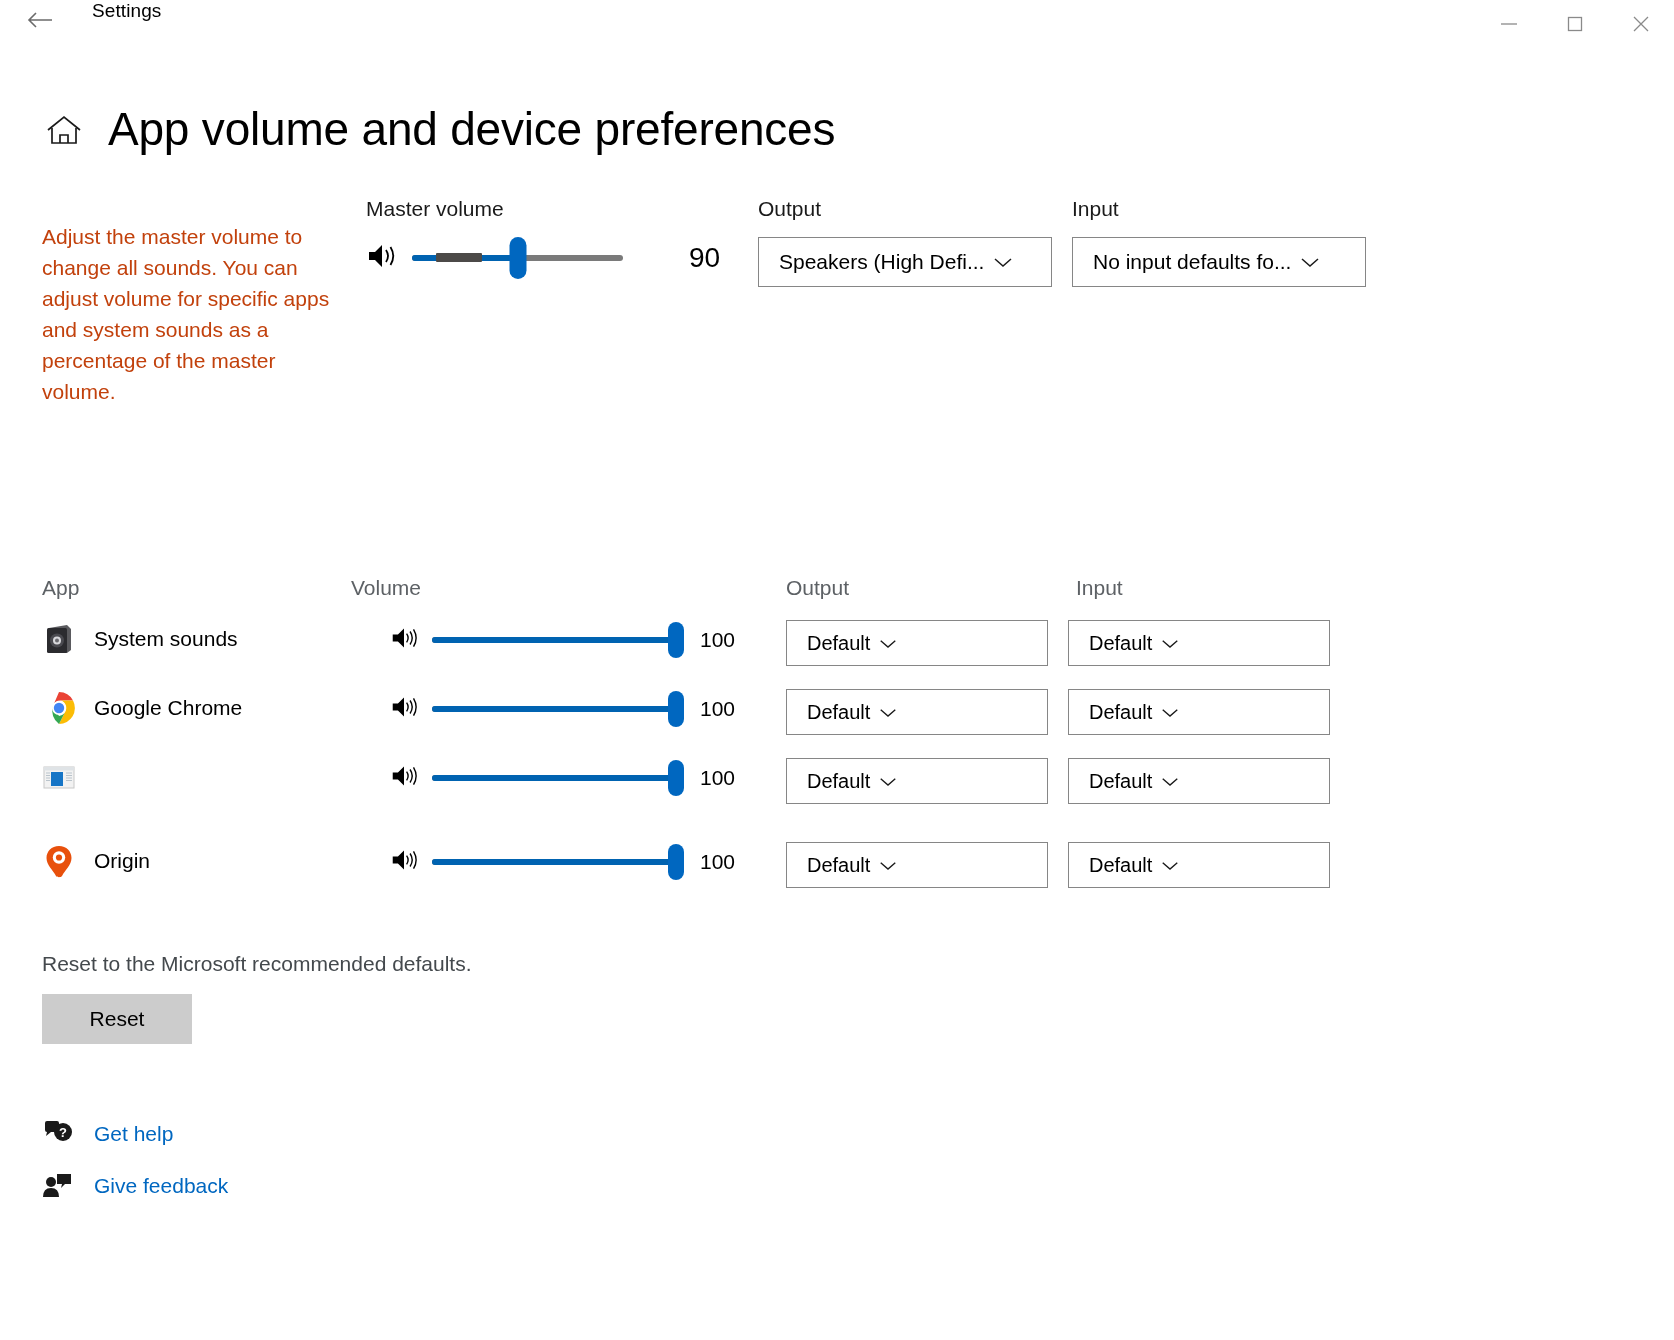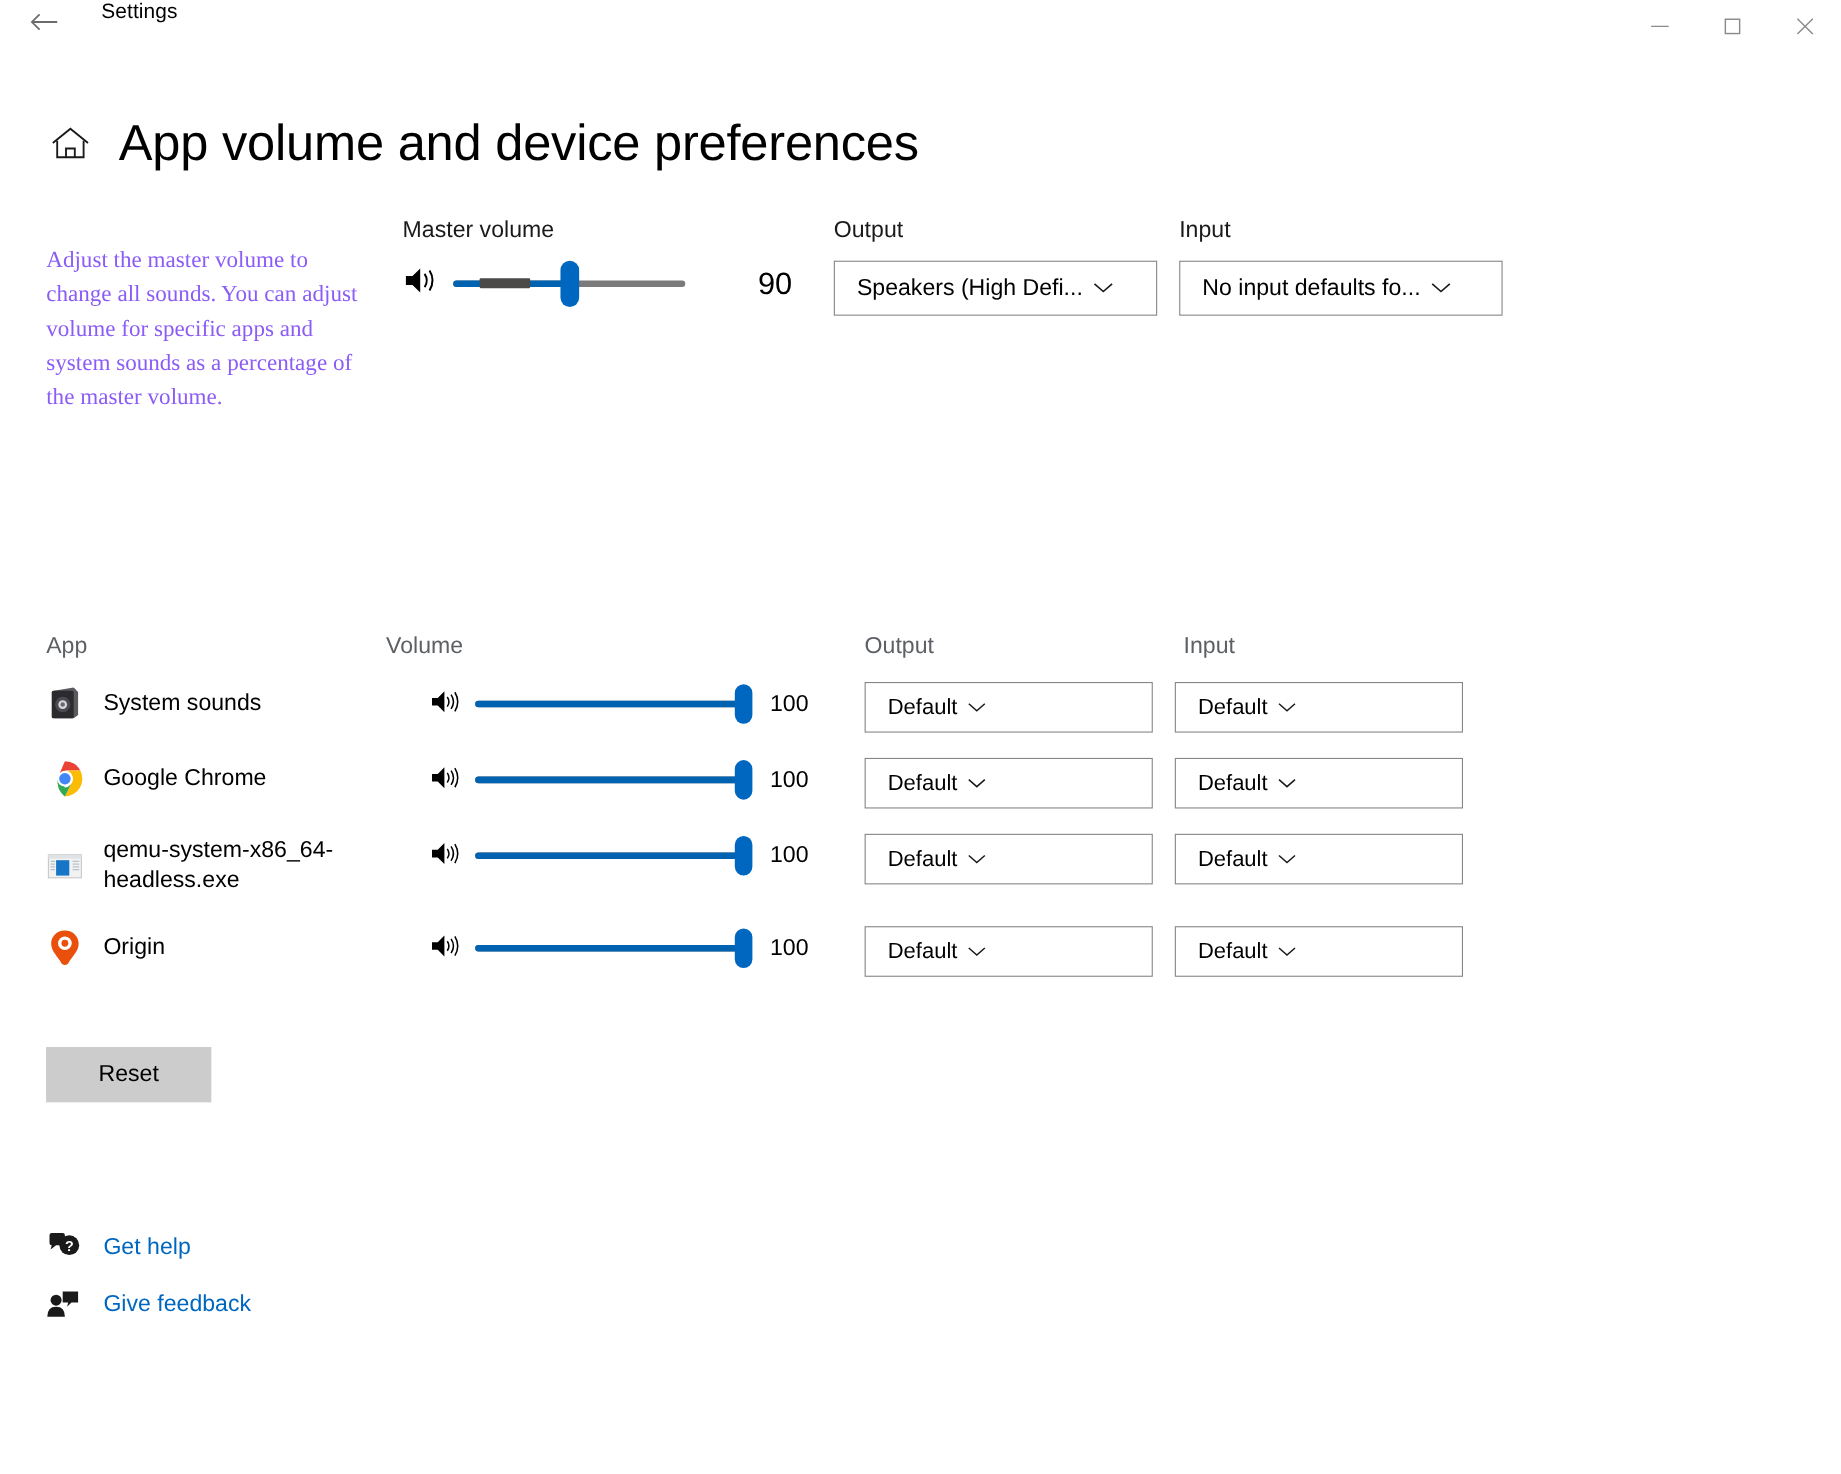--- a/index.html
+++ b/index.html
@@ -82,22 +82,21 @@
     padding-left: 42px;
     height: 230px;
   }
   .desc-text {
     position: absolute;
     left: 42px;
     top: 24px;
     width: 300px;
     font-size: 21px;
     line-height: 1.48;
-    color: #8b5cf6;
-    font-family: Liberation Serif, serif;
+    color: #c2410c;
   }
   .master-slider-block {
     position: absolute;
     left: 366px;
     top: 0;
     width: 360px;
   }
   .field-label {
     font-size: 21px;
     color: #1a1a1a;
@@ -471,21 +470,20 @@
         </div>
       </div>
       <div class="app-row" style="height: 84px;">
         <div class="app-name-cell" style="top:6px;">
           <span class="app-icon"><svg width="34" height="34" viewBox="0 0 34 34">
               <rect x="2" y="7" width="30" height="21" fill="#f2f2f2" stroke="#c8c8c8" stroke-width="1"></rect>
               <rect x="2" y="7" width="30" height="3.5" fill="#dfe3e6"></rect>
               <rect x="9" y="12" width="12" height="14" fill="#1675c6"></rect>
               <path d="M4 13 h4 M4 15.5 h4 M4 18 h4 M4 20.5 h4 M24 13 h6 M24 15.5 h6 M24 18 h6 M24 20.5 h6" stroke="#b9c3cb" stroke-width="1.1"></path>
             </svg></span>
-          <span class="app-label">qemu-system-x86_64-<br>headless.exe</span>
         </div>
         <div class="row-slider-cell" style="top:4px;">
           <span><svg width="28" height="26" viewBox="0 0 32 30">
               <path d="M3 11 L9 11 L16 4 L16 26 L9 19 L3 19 Z" fill="#000"></path>
               <path d="M19 10 Q22.5 15 19 20" stroke="#000" stroke-width="1.6" fill="none"></path>
               <path d="M23 7.5 Q28 15 23 22.5" stroke="#000" stroke-width="1.6" fill="none"></path>
               <path d="M27 5 Q33 15 27 25" stroke="#000" stroke-width="1.6" fill="none"></path>
             </svg></span>
           <div class="slider row-track-wrap">
             <div class="track"></div>
@@ -548,20 +546,21 @@
             <span class="chev"><svg width="20" height="13" viewBox="0 0 22 14">
                 <path d="M3 4 L11 11 L19 4" stroke="#1a1a1a" stroke-width="1.5" fill="none"></path>
               </svg></span>
           </div>
         </div>
       </div>
     </div>
 </div>
 
 <div class="reset-section">
+  <div class="reset-text">Reset to the Microsoft recommended defaults.</div>
   <button class="reset-btn">Reset</button>
 </div>
 
 <div class="links">
   <div class="link-row">
     <span class="link-icon">
       <svg width="32" height="30" viewBox="0 0 32 30">
         <path d="M3 4 Q3 2 5 2 L15 2 Q17 2 17 4 L17 11 Q17 13 15 13 L9 13 L4 17 L5 13 Q3 13 3 11 Z" fill="#1a1a1a"></path>
         <circle cx="21" cy="13" r="9" fill="#1a1a1a"></circle>
         <text x="21" y="18" font-size="13" font-family="Liberation Sans, sans-serif" fill="#fff" text-anchor="middle" font-weight="bold">?</text>

